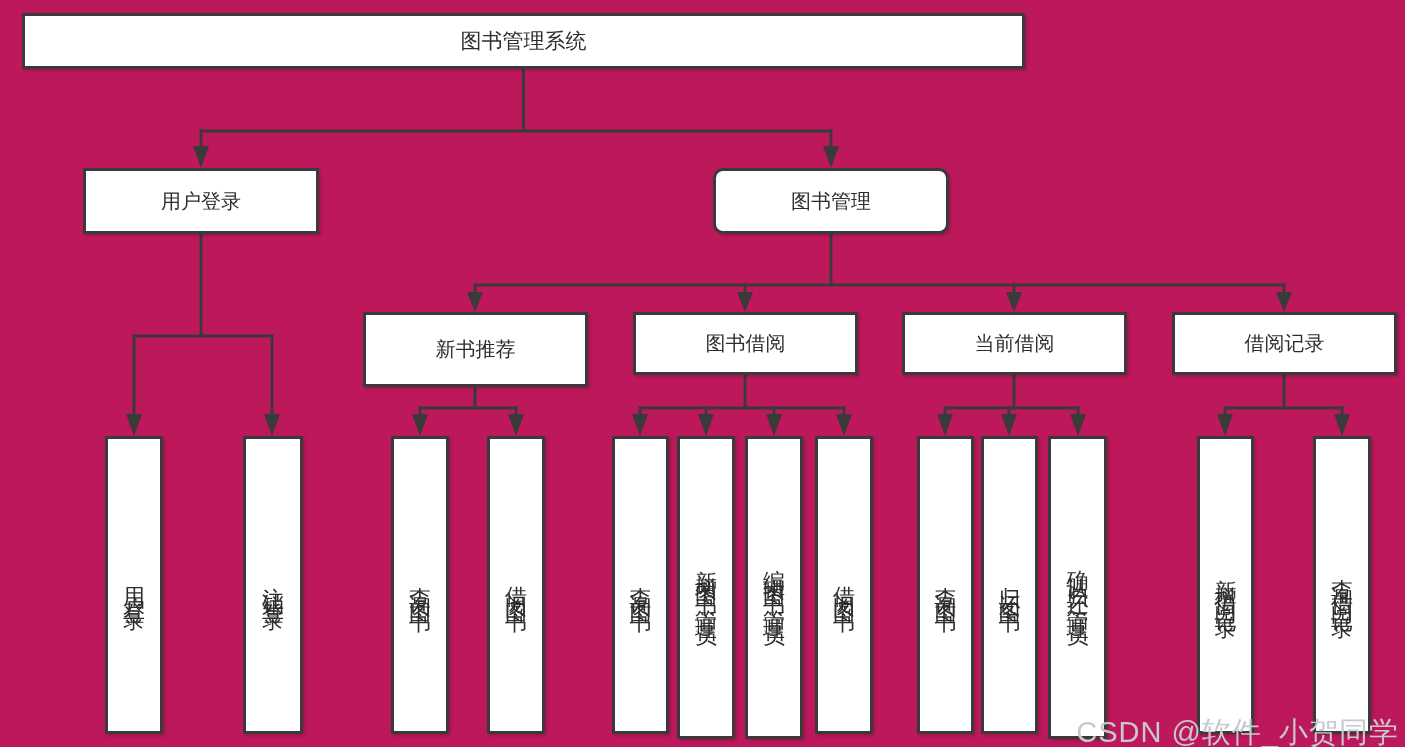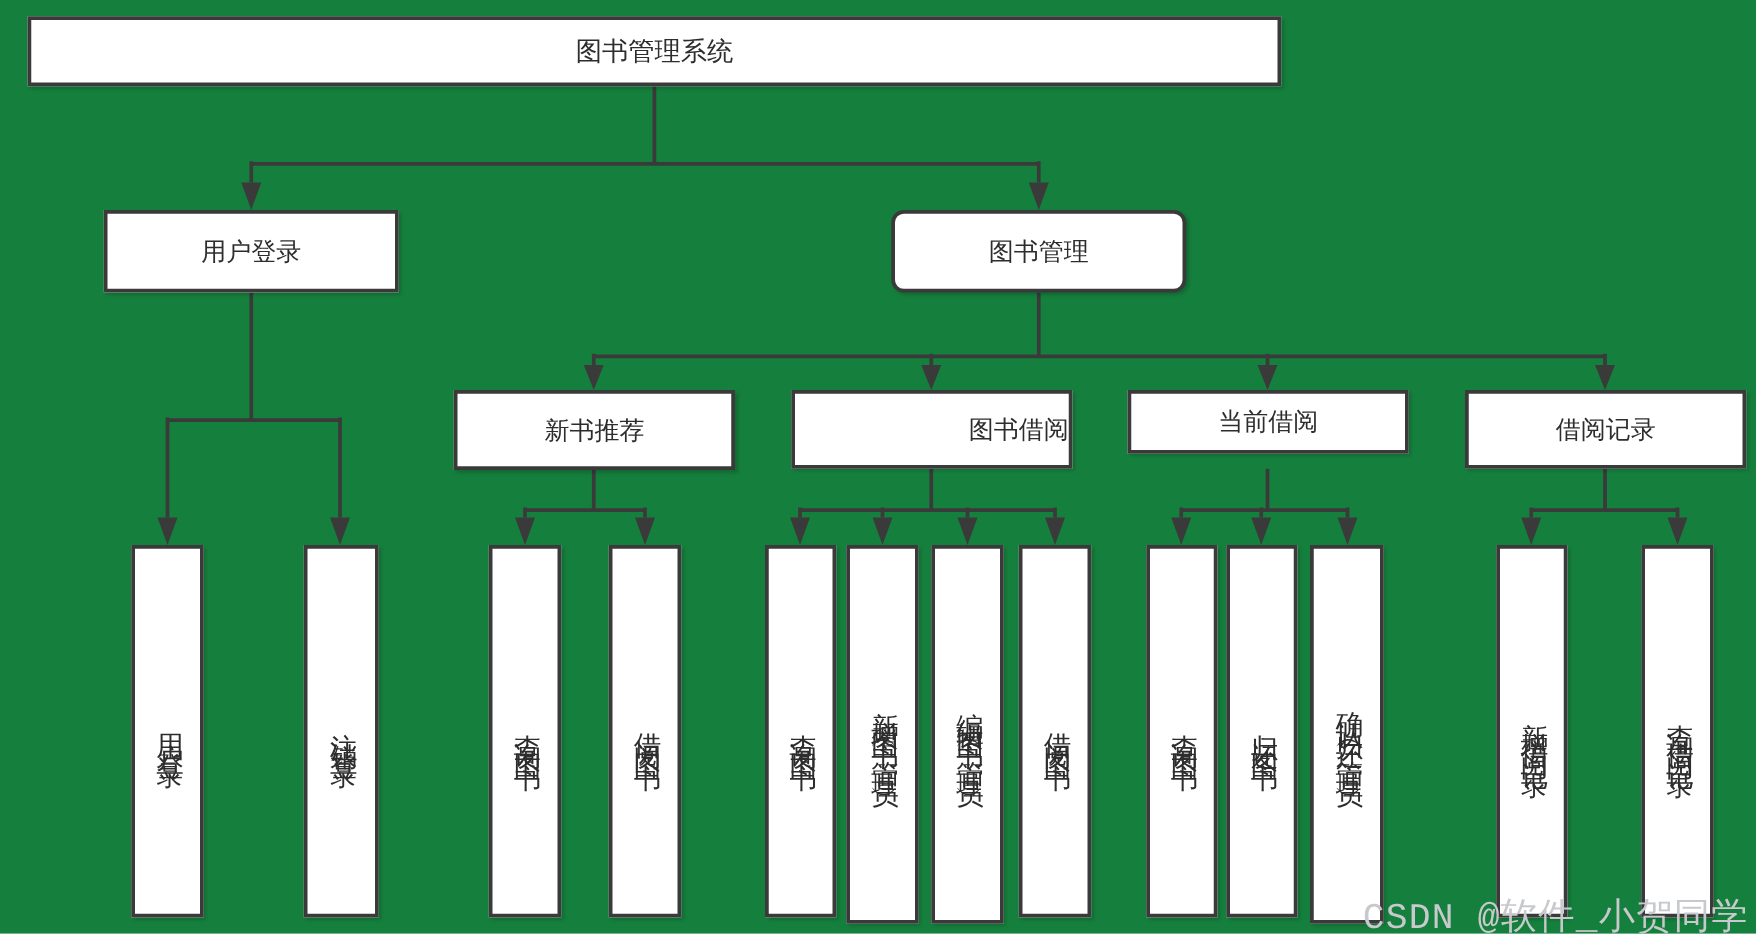--- a/index.html
+++ b/index.html
@@ -1,22 +1,22 @@
 <!DOCTYPE html>
 <html><head>
 <meta charset="utf-8">
 <style>
   html, body { margin: 0; padding: 0; background: #ffffff; }
   .canvas {
     position: relative;
     width: 1405px;
     height: 747px;
-    background: #15803d;
+    background: #be185d;
     overflow: hidden;
-    font-family: Liberation Mono, monospace;
+    font-family: Liberation Sans, sans-serif;
     color: #2d2d2d;
   }
   svg.wires { position: absolute; left: 0; top: 0; pointer-events: none; }
   .box {
     position: absolute;
     box-sizing: border-box;
     background: #ffffff;
     border: 3px solid #3a3a3a;
     box-shadow: 2px 2px 3px rgba(0,0,0,0.18);
     display: flex;
@@ -132,27 +132,27 @@
     <span class="h-label root-label">图书管理系统</span>
   </div>
 
   <div class="box" style="left:83px; top:168px; width:236px; height:66px;">
     <span class="h-label">用户登录</span>
   </div>
   <div class="box" style="left:713px; top:168px; width:236px; height:66px;border-radius:10px;">
     <span class="h-label">图书管理</span>
   </div>
 
-  <div class="box" style="left:363px; top:312px; width:225px; height:64px;">
+  <div class="box" style="left:363px; top:312px; width:225px; height:75px;">
     <span class="h-label">新书推荐</span>
   </div>
-  <div class="box" style="left:633px; top:312px; width:225px; height:63px;justify-content:flex-end;">
+  <div class="box" style="left:633px; top:312px; width:225px; height:63px;">
     <span class="h-label">图书借阅</span>
   </div>
-  <div class="box" style="left:902px; top:312px; width:225px; height:51px;">
+  <div class="box" style="left:902px; top:312px; width:225px; height:63px;">
     <span class="h-label">当前借阅</span>
   </div>
   <div class="box" style="left:1172px; top:312px; width:225px; height:63px;">
     <span class="h-label">借阅记录</span>
   </div>
 
   <div class="box" style="left:105px; top:436px; width:58px; height:298px;">
     <span class="v-label">用户登录</span>
   </div>
   <div class="box" style="left:243px; top:436px; width:60px; height:298px;">

